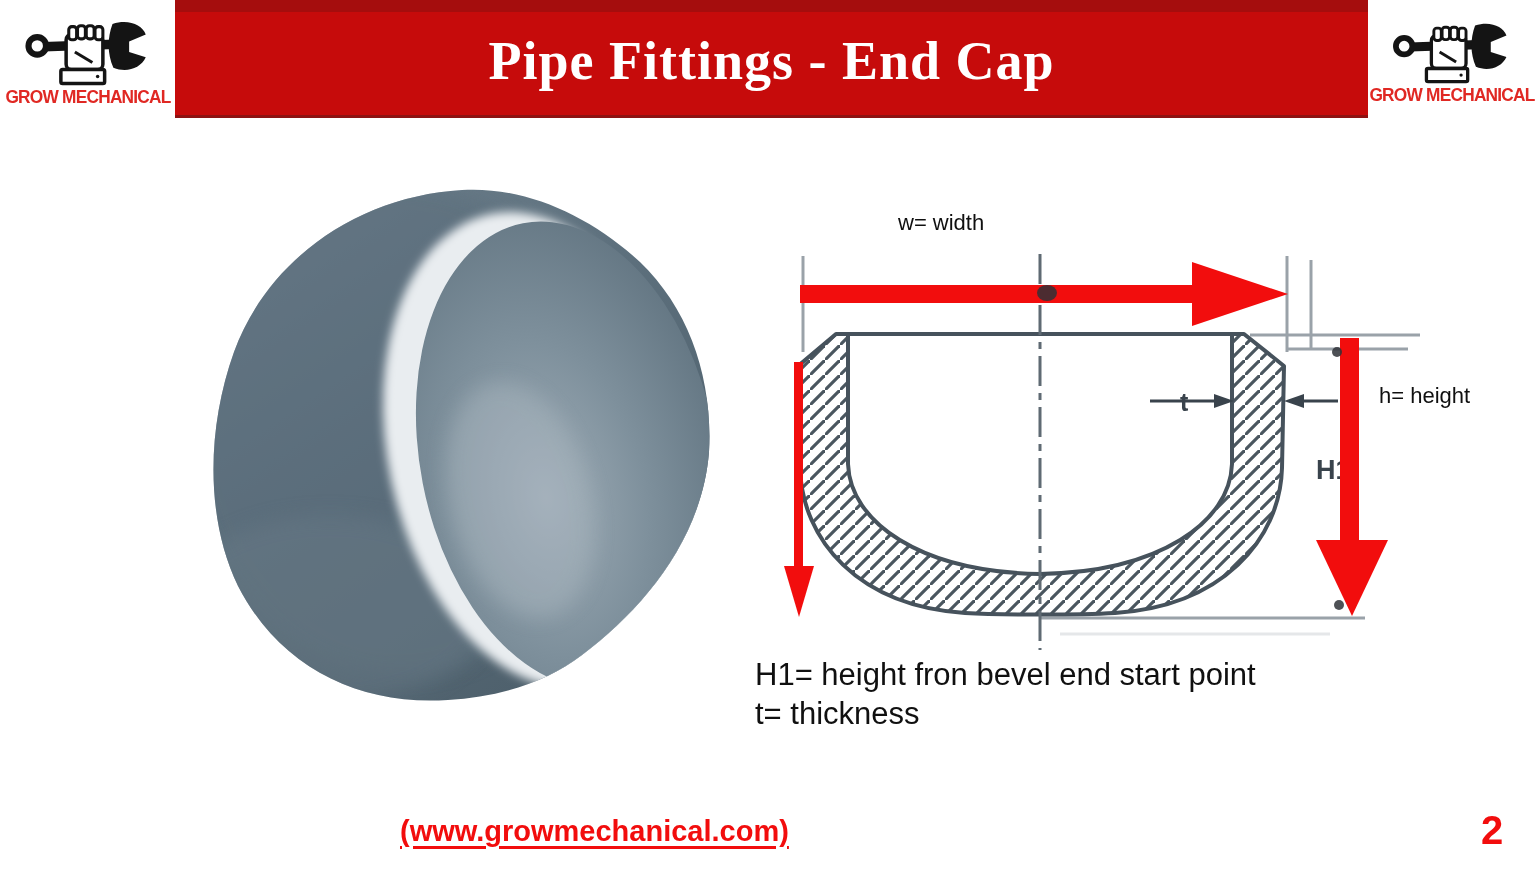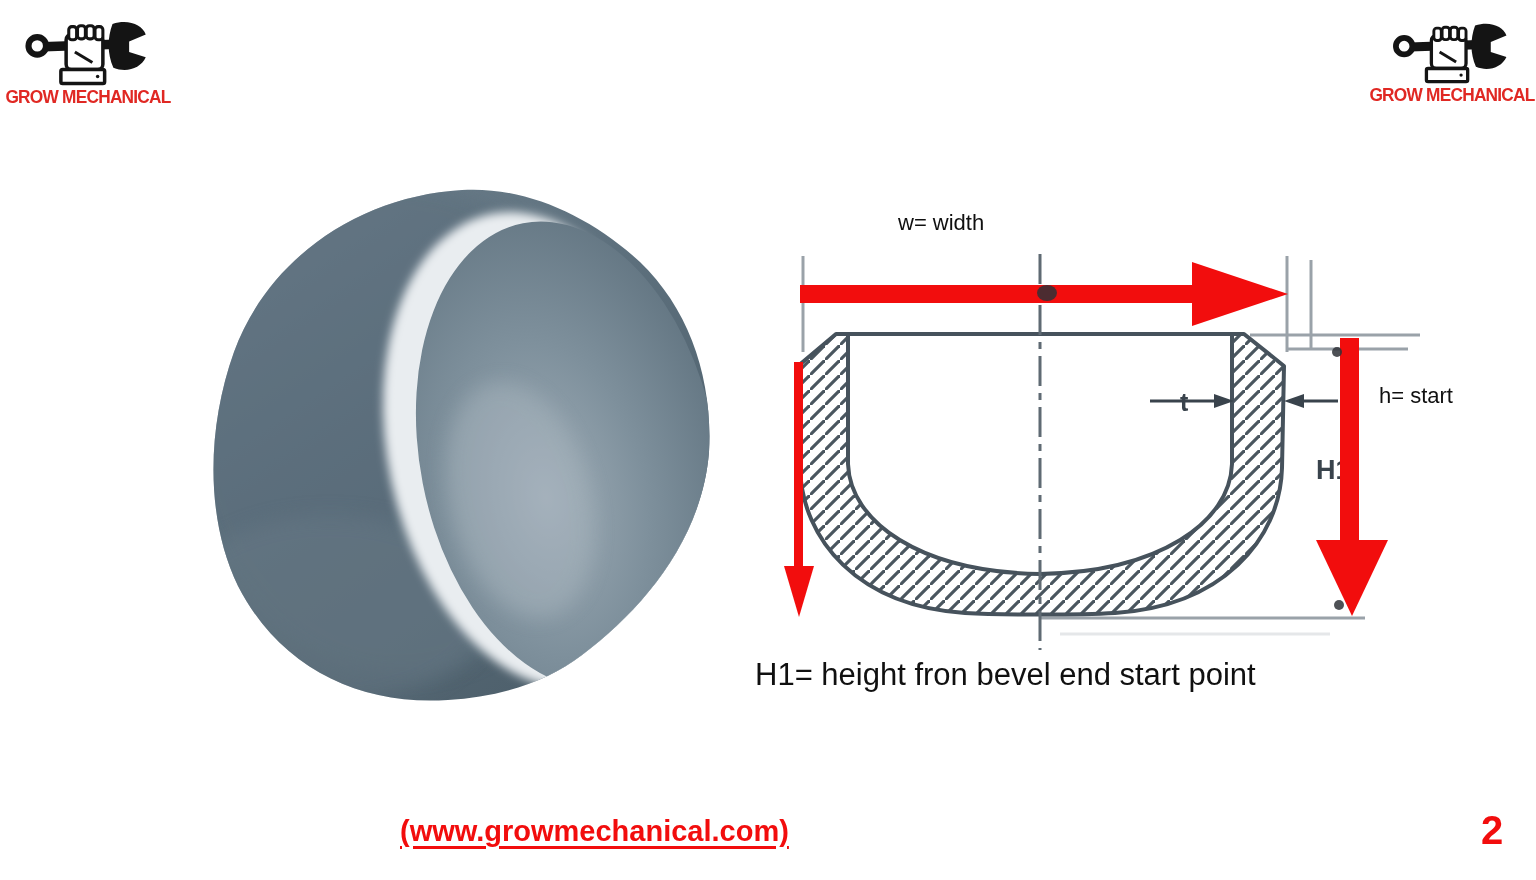--- a/index.html
+++ b/index.html
@@ -61,20 +61,23 @@
   .page-num{
     position:absolute;left:1462px;top:808px;width:60px;text-align:center;
     color:var(--arrow-red);font-weight:bold;font-size:40px;
   }
 </style>
 </head>
 <body>
 
 <div class="slide">
 
+  <div class="banner">
+    <div class="banner-title">Pipe Fittings - End Cap</div>
+  </div>
 
   <div class="logo left">
     <svg width="132" height="70" viewBox="0 0 150 80">
       <circle cx="17" cy="33" r="10" fill="none" stroke="#141414" stroke-width="7"></circle>
       <rect x="24" y="27" width="82" height="11" fill="#141414" transform="rotate(-2 65 33)"></rect>
       <path d="M103,8 C121,2 137,9 141,20 L122,28 L122,40 L141,46 C135,59 119,64 104,58 C97,42 97,24 103,8 Z" fill="#141414"></path>
       <rect x="50" y="20" width="42" height="40" rx="6" fill="#ffffff" stroke="#141414" stroke-width="4"></rect>
       <rect x="53" y="11" width="9" height="15" rx="3.5" fill="#ffffff" stroke="#141414" stroke-width="3.5"></rect>
       <rect x="63" y="10" width="9" height="15" rx="3.5" fill="#ffffff" stroke="#141414" stroke-width="3.5"></rect>
       <rect x="73" y="10" width="9" height="15" rx="3.5" fill="#ffffff" stroke="#141414" stroke-width="3.5"></rect>
@@ -185,22 +188,23 @@
 
       <g fill="#2f3338" opacity="0.85">
         <ellipse cx="1047" cy="293" rx="10" ry="8"></ellipse>
         <circle cx="1337" cy="352" r="5"></circle>
         <circle cx="1339" cy="605" r="5"></circle>
       </g>
     </g>
   </svg>
 
   <div class="dlabel" id="lbl-w">w= width</div>
-  <div class="dlabel" id="lbl-h">h= start</div>
+  <div class="dlabel" id="lbl-h">h= height</div>
 
   <div class="caption">
     <div>H1= height fron bevel end start point</div>
+    <div>t= thickness</div>
   </div>
 
   <div class="site-link">(www.growmechanical.com)</div>
   <div class="page-num">2</div>
 
 </div>
 
 </body></html>

